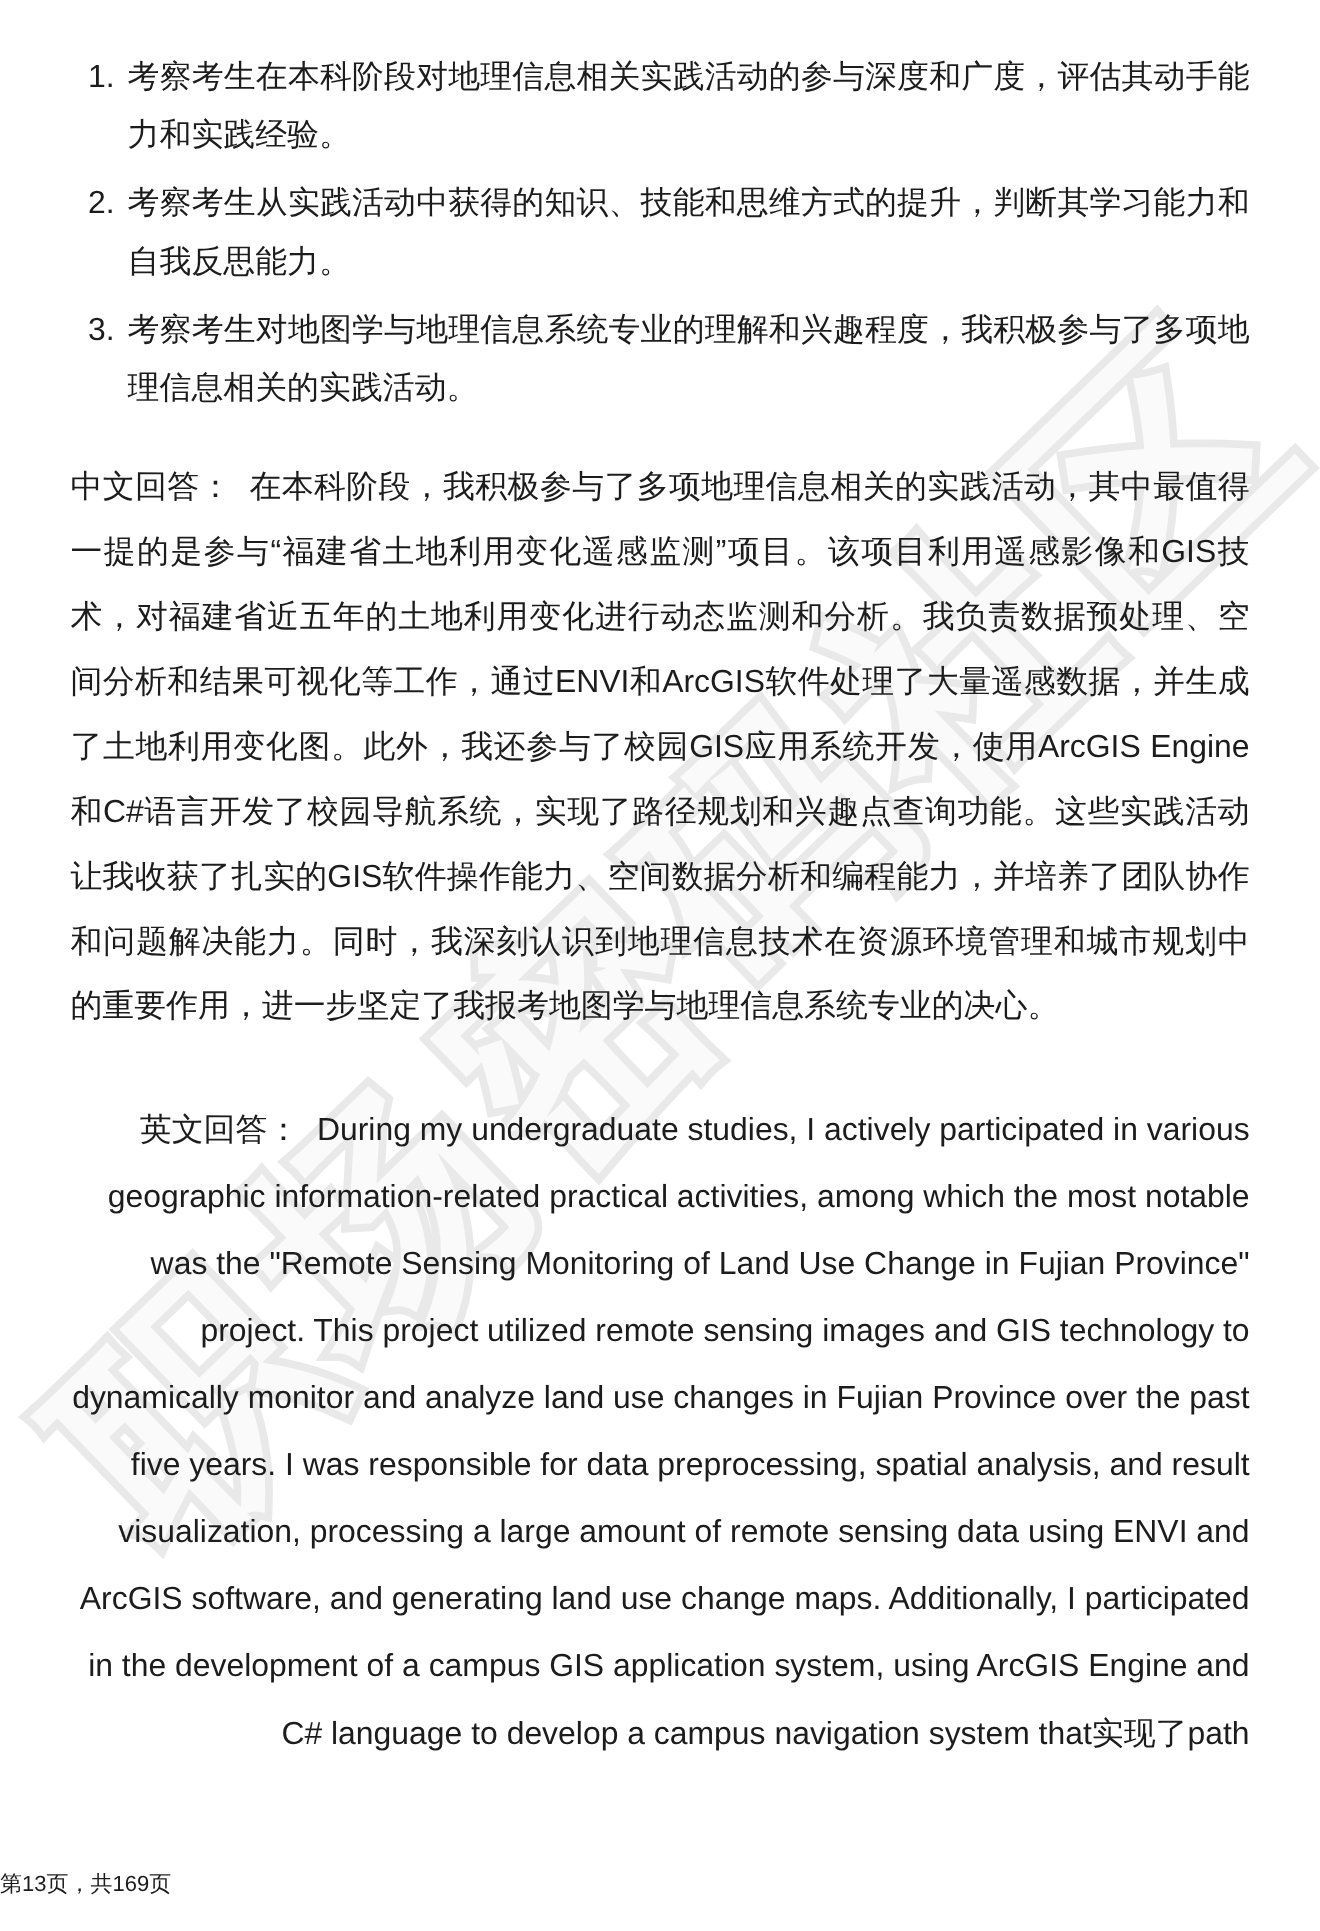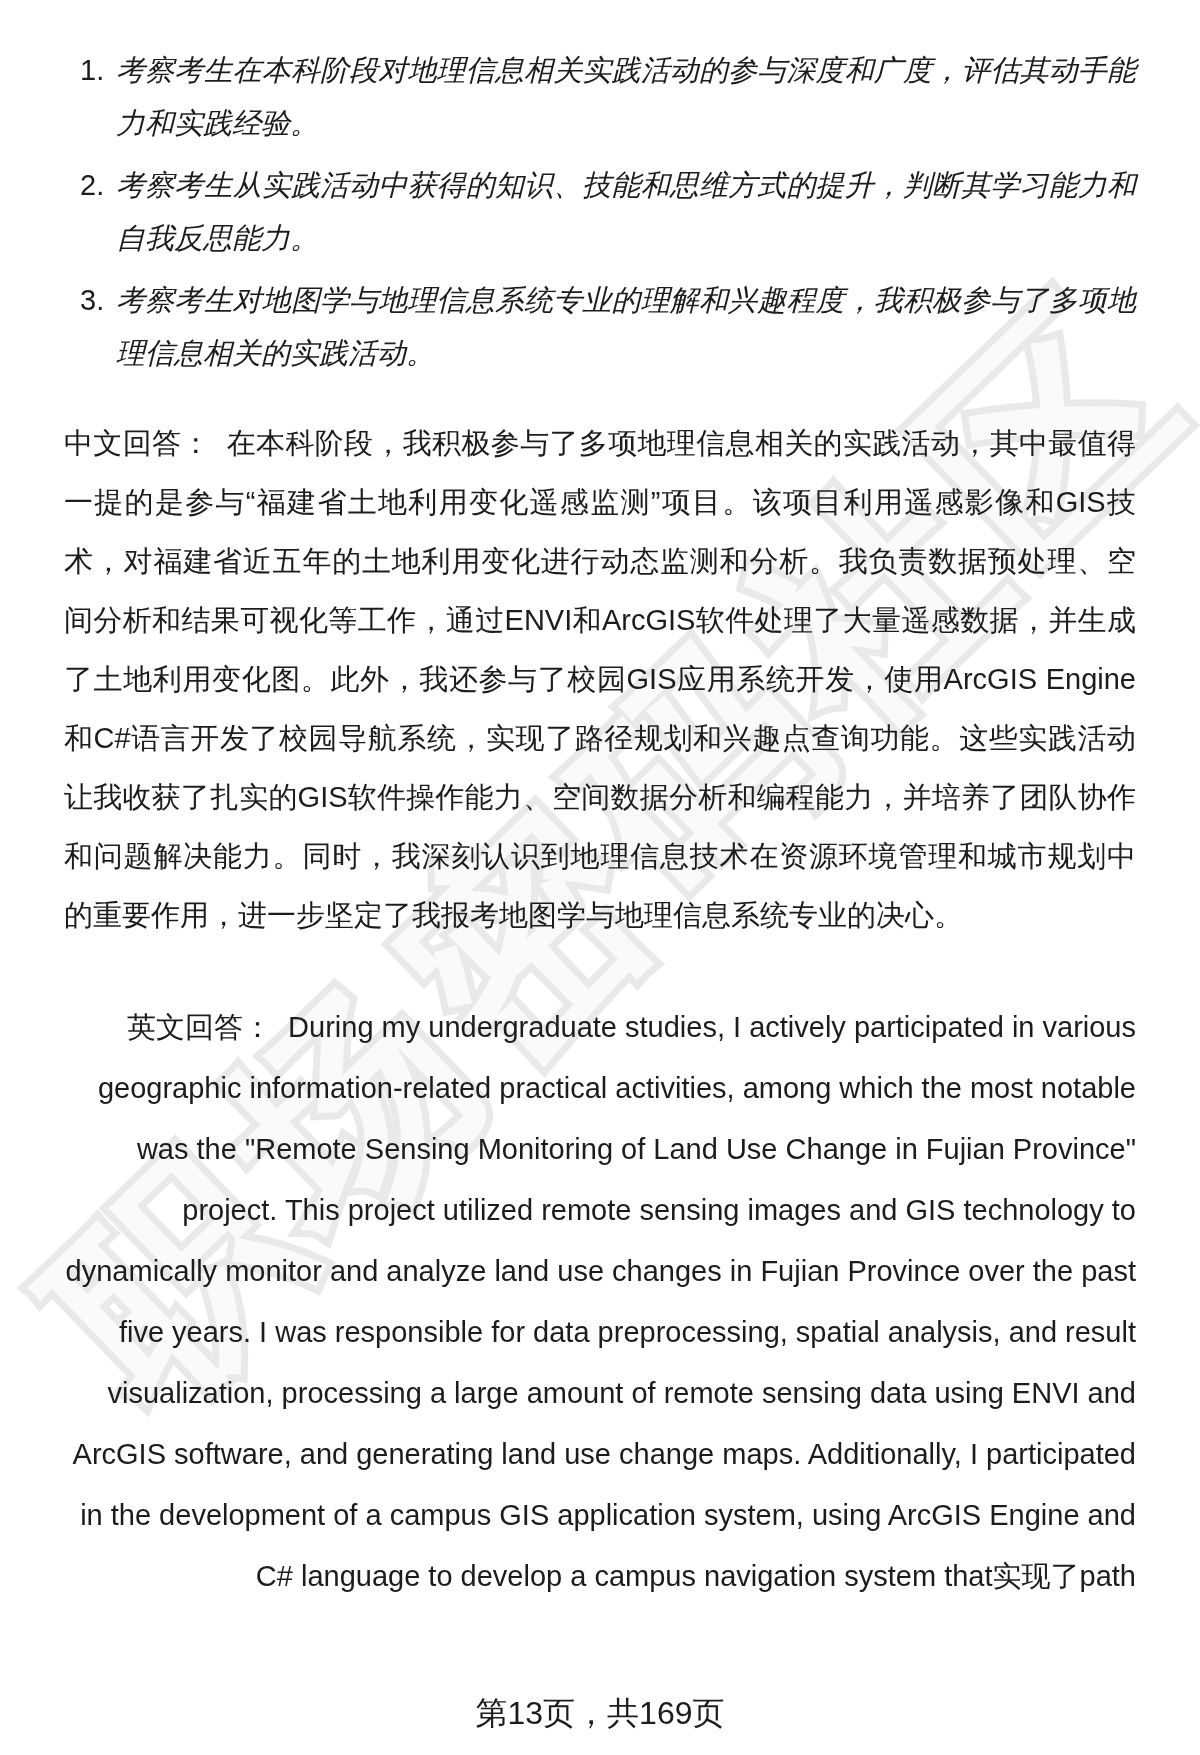--- a/index.html
+++ b/index.html
@@ -50,21 +50,20 @@
     margin-bottom: 9px;
   }
   .list-item .num {
     flex: none;
     width: 36px;
     margin-left: 16px;
   }
   .list-item .li-text {
     flex: 1;
     text-align: justify;
-    font-style: italic;
   }
   .para {
     font-size: 29px;
     margin: 0;
   }
   .para .label {
     margin-right: 16px;
   }
   .para-zh {
     line-height: 59px;
@@ -73,22 +72,22 @@
   }
   .para-en {
     line-height: 61px;
     text-align: right;
   }
   .footer {
     position: absolute;
     left: 0;
     right: 0;
     bottom: 22px;
-    text-align: center;
-    font-size: 32px;
+    text-align: left;
+    font-size: 20px;
     line-height: 40px;
     z-index: 1;
   }
 </style>
 </head>
 <body>
 
 <div class="page">
 
   <div class="watermark">职场密码社区</div>

